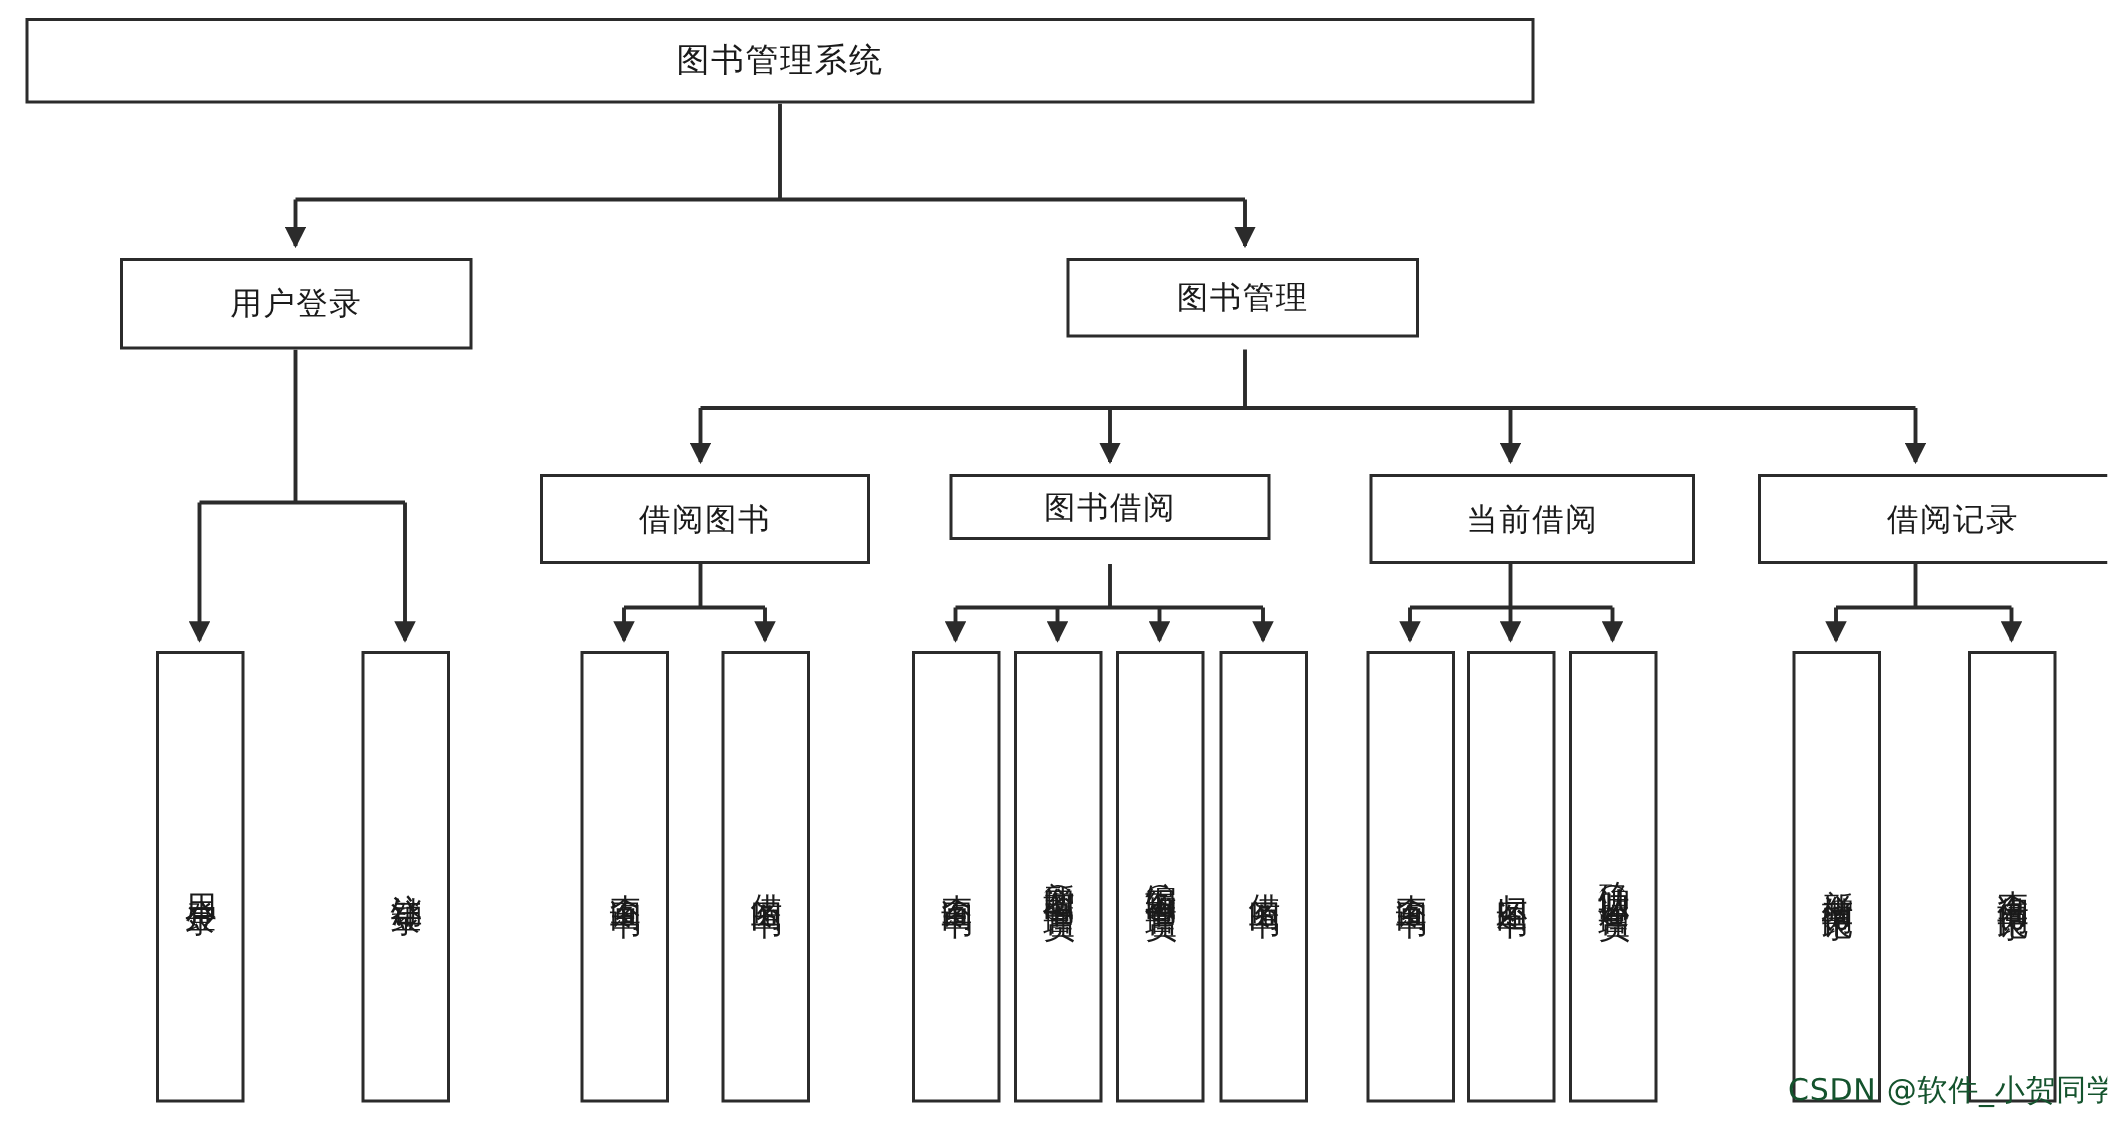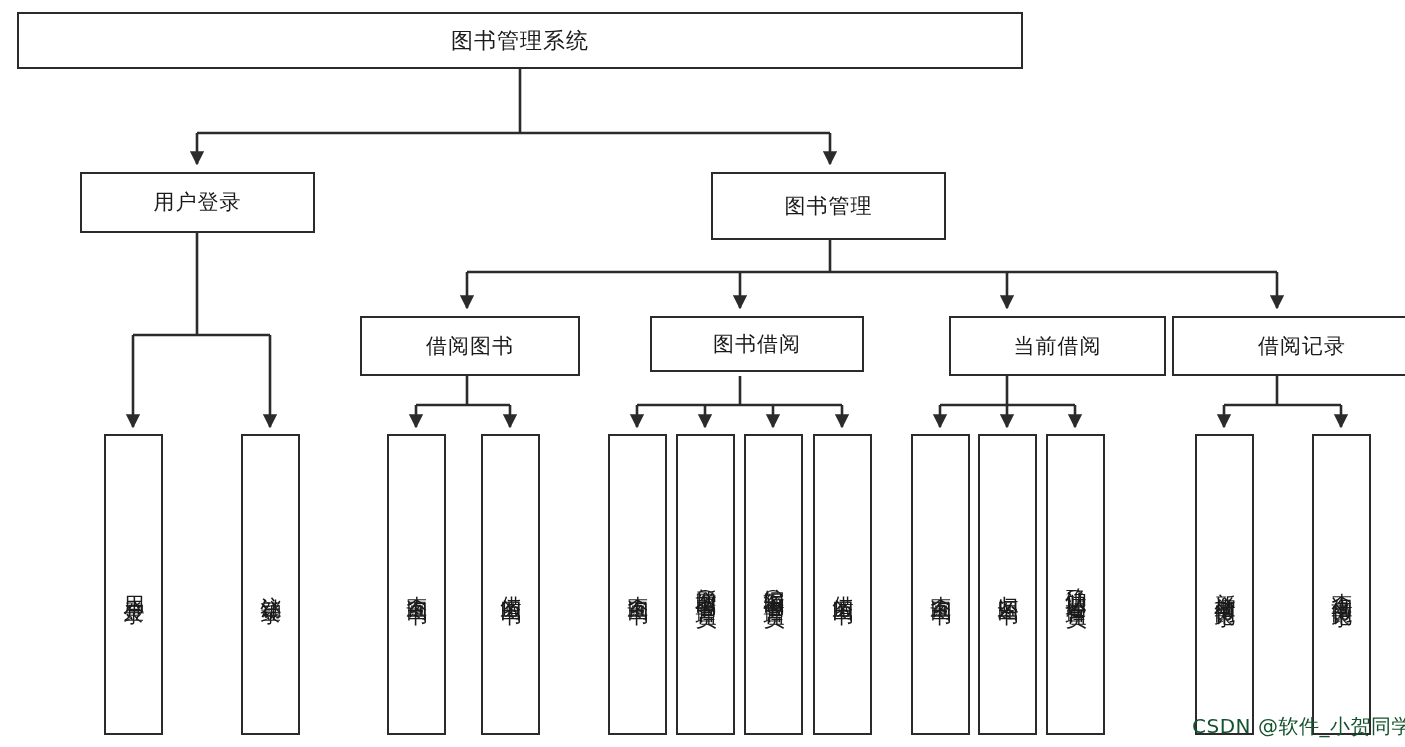--- a/index.html
+++ b/index.html
@@ -128,31 +128,31 @@
     </g>
   </svg>
 
   <div class="node h root" style="left:17px; top:12px; width:1006px; height:57px;">
     <span class="label">图书管理系统</span>
   </div>
 
   <div class="node h" style="left:80px; top:172px; width:235px; height:61px;">
     <span class="label">用户登录</span>
   </div>
-  <div class="node h" style="left:711px; top:172px; width:235px; height:68px;">
+  <div class="node h" style="left:711px; top:172px; width:235px; height:53px;">
     <span class="label">图书管理</span>
   </div>
 
   <div class="node h" style="left:360px; top:316px; width:220px; height:60px;">
     <span class="label">借阅图书</span>
   </div>
-  <div class="node h" style="left:650px; top:316px; width:214px; height:56px;">
+  <div class="node h" style="left:633px; top:316px; width:214px; height:44px;">
     <span class="label">图书借阅</span>
   </div>
-  <div class="node h" style="left:949px; top:316px; width:217px; height:60px;">
+  <div class="node h" style="left:913px; top:316px; width:217px; height:60px;">
     <span class="label">当前借阅</span>
   </div>
   <div class="node h" style="left:1172px; top:316px; width:260px; height:60px;">
     <span class="label">借阅记录</span>
   </div>
 
   <div class="node v" style="left:104px; top:434px; width:59px; height:301px;">
     <span class="label">用户登录</span>
   </div>
   <div class="node v" style="left:241px; top:434px; width:59px; height:301px;">

